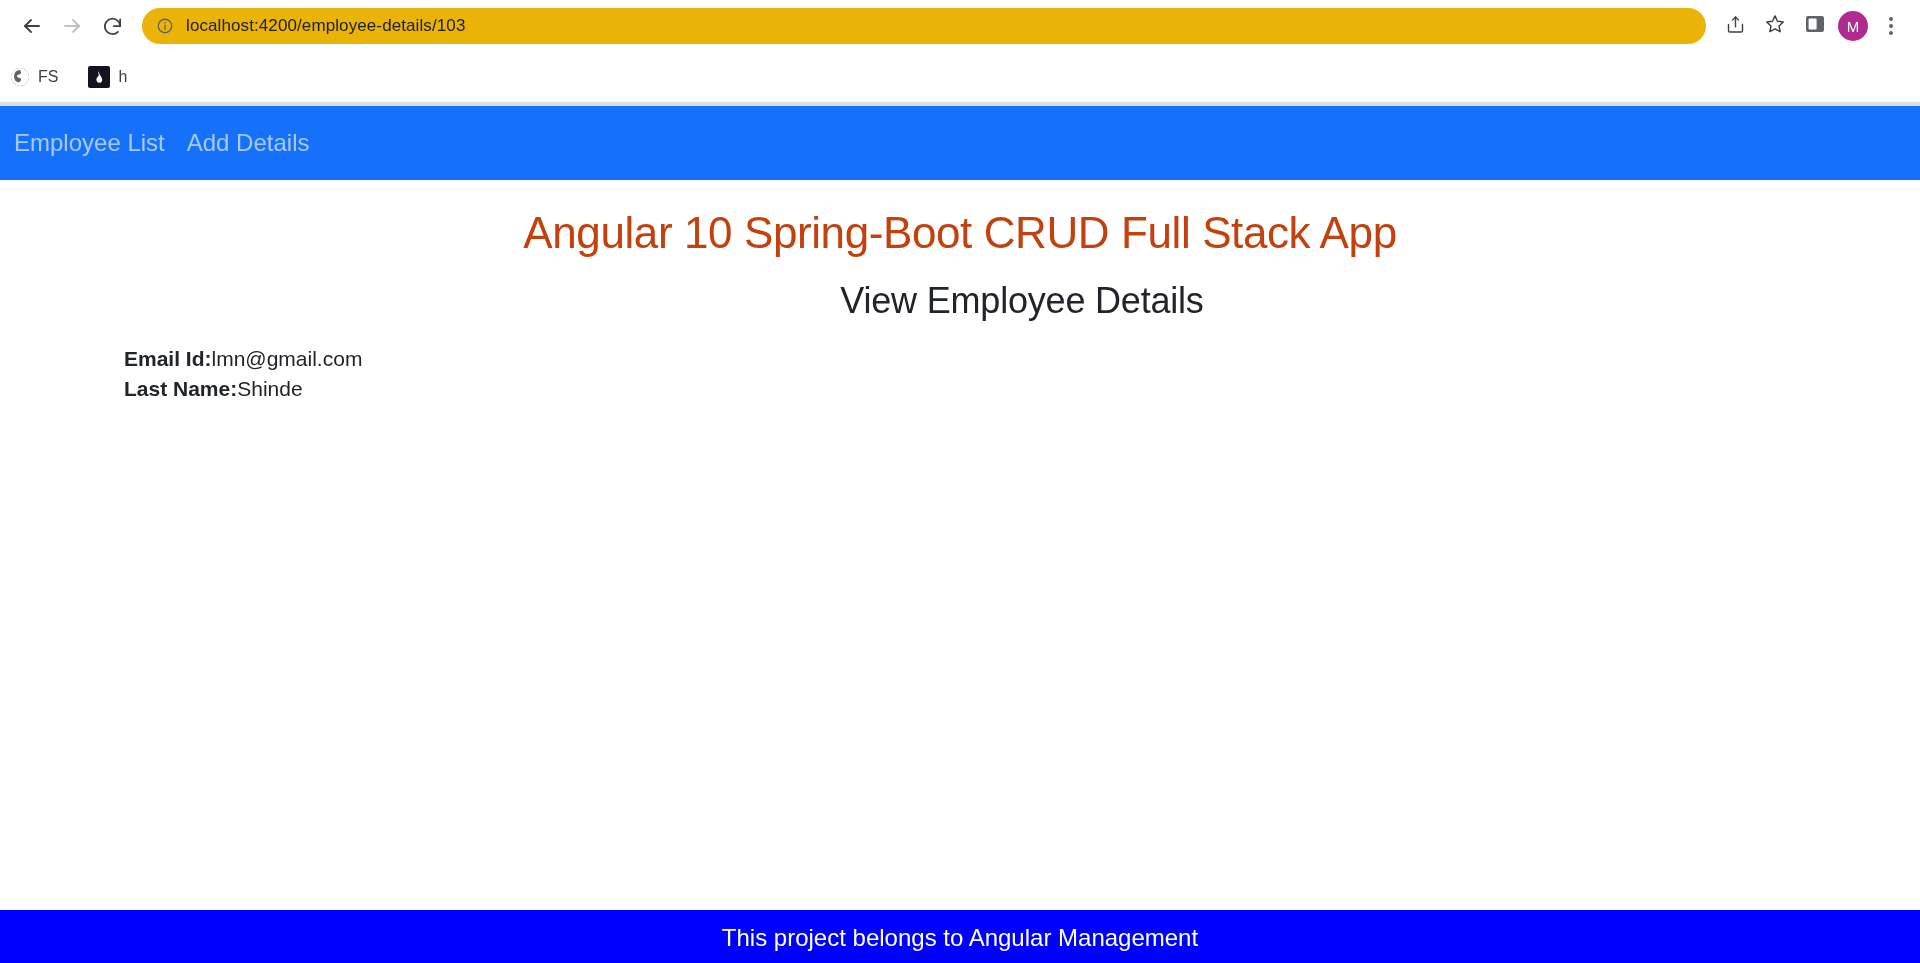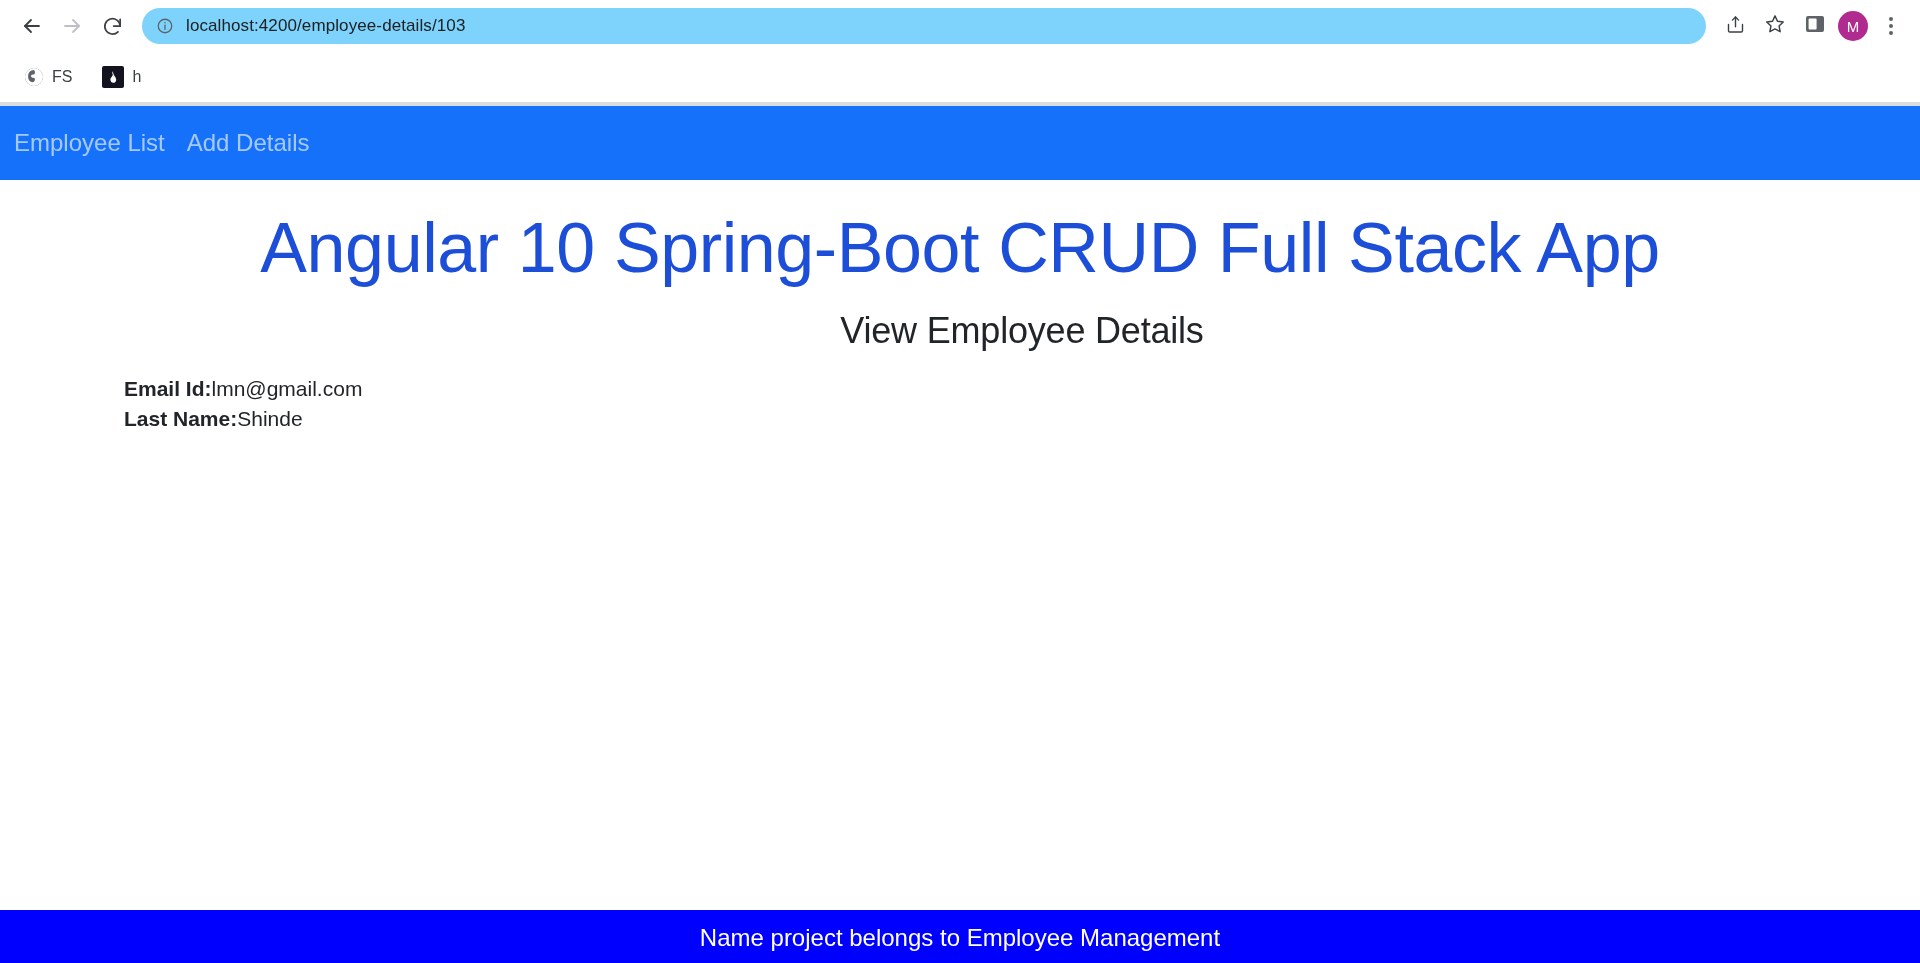--- a/index.html
+++ b/index.html
@@ -34,21 +34,21 @@
     border-radius: 50%;
     flex: 0 0 auto;
   }
   .nav-btn svg { display: block; }
 
   #omnibox {
     flex: 1 1 auto;
     height: 36px;
     margin-left: 10px;
     margin-right: 10px;
-    background: #7dd3fc;
+    background: #eab308;
     border-radius: 18px;
     display: flex;
     align-items: center;
     padding: 0 14px;
     min-width: 0;
   }
   #site-info-icon { flex: 0 0 auto; margin-right: 12px; display: flex; align-items: center; }
   #url-text {
     font-size: 17px;
     color: #202124;
@@ -90,21 +90,21 @@
     gap: 3px;
     flex: 0 0 auto;
   }
   #menu-dots i { width: 4px; height: 4px; border-radius: 50%; background: #5f6368; display:block; }
 
   
   #bookmarks-bar {
     height: 50px;
     display: flex;
     align-items: center;
-    padding: 0 16px;
+    padding: 0 2px;
     gap: 14px;
     background: #ffffff;
   }
   .bookmark {
     display: flex;
     align-items: center;
     gap: 8px;
     padding: 4px 8px;
     border-radius: 4px;
     height: 30px;
@@ -158,23 +158,23 @@
   }
 
   #page-body {
     flex: 1 1 auto;
     position: relative;
     background: #ffffff;
   }
 
   #page-title {
     text-align: center;
-    font-size: 70px;
+    font-size: 44px;
     font-weight: 500;
-    color: #1d4ed8;
+    color: #c2410c;
     margin-top: 28px;
     letter-spacing: -0.4px;
   }
 
   #content-wrap {
     padding-left: 124px;
     padding-top: 22px;
   }
 
   #section-heading {
@@ -334,16 +334,16 @@
       <div class="detail-row">
         <span class="detail-label">Email Id:</span><span class="detail-value">lmn@gmail.com</span>
       </div>
 
       <div class="detail-row">
         <span class="detail-label">Last Name:</span><span class="detail-value">Shinde</span>
       </div>
     </div>
 
     <div id="app-footer">
-      <span>Name project belongs to Employee Management</span>
+      <span>This project belongs to Angular Management</span>
     </div>
   </div>
 </div>
 
 </body></html>

